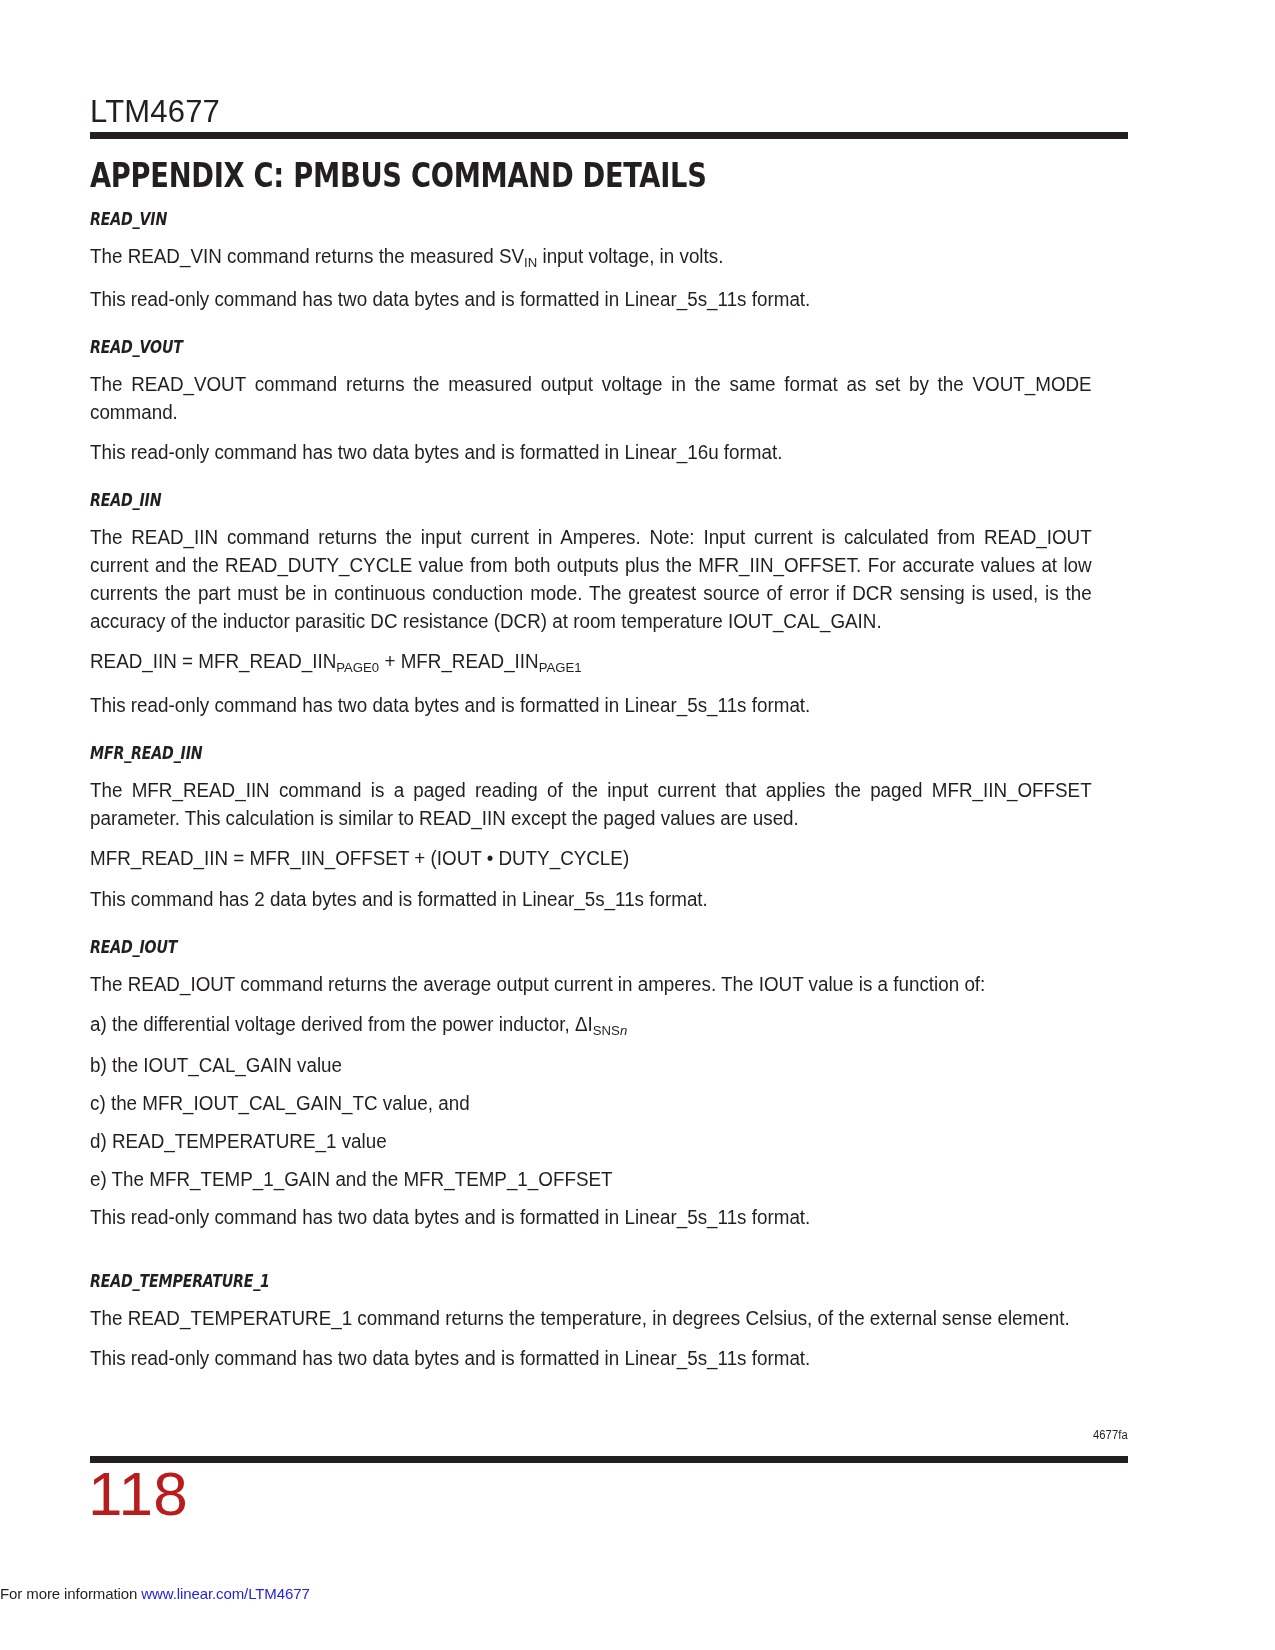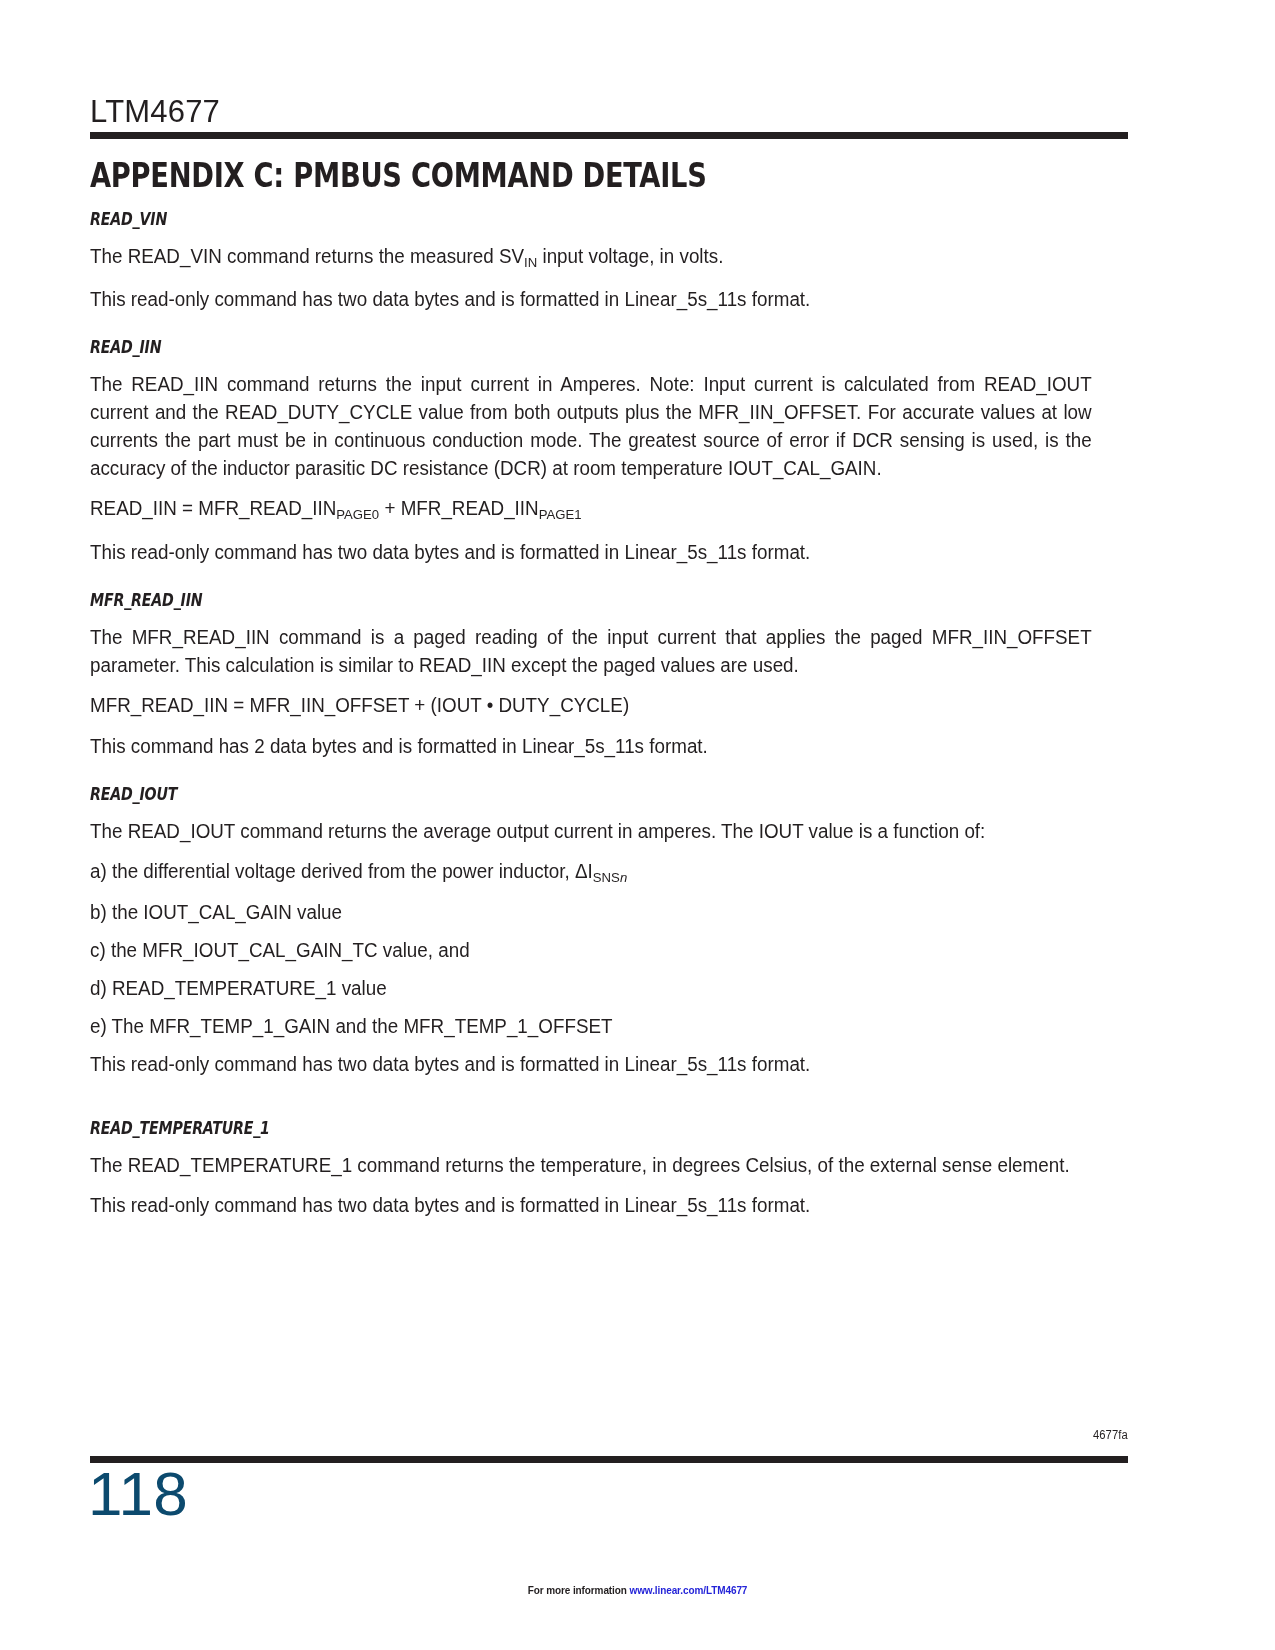--- a/index.html
+++ b/index.html
@@ -125,33 +125,31 @@
     height: 7px;
     background: #231f20;
   }
   .page-number {
     position: absolute;
     left: 88px;
     top: 1459px;
     font-size: 62px;
     font-weight: 400;
     line-height: 1;
-    color: #0c4a6e;
+    color: #b91c1c;
     letter-spacing: 0.5px;
   }
   .more-info {
     position: absolute;
     left: 0;
     top: 1581px;
     width: 1275px;
-    text-align: center;
-    font-size: 10px;
+    font-size: 15px;
     color: #231f20;
     letter-spacing: -0.1px;
-    font-weight: bold;
   }
   .more-info .url {
     color: #2424d8;
     text-decoration: none;
   }
 </style>
 </head>
 <body>
 
 <div class="page">
@@ -164,20 +162,25 @@
   <div class="appendix-title">APPENDIX C: PMBUS COMMAND DETAILS</div>
 
   <div class="content">
 
     <div class="sec-block">
       <div class="sec-heading">READ_VIN</div>
       <p class="para"><span>The READ_VIN command returns the measured SV</span><sub>IN</sub><span> input voltage, in volts.</span></p>
       <p class="para">This read-only command has two data bytes and is formatted in Linear_5s_11s format.</p>
     </div>
 
+    <div class="sec-block">
+      <div class="sec-heading">READ_VOUT</div>
+      <p class="para justify">The READ_VOUT command returns the measured output voltage in the same format as set by the VOUT_MODE command.</p>
+      <p class="para">This read-only command has two data bytes and is formatted in Linear_16u format.</p>
+    </div>
 
     <div class="sec-block">
       <div class="sec-heading">READ_IIN</div>
       <p class="para justify">The READ_IIN command returns the input current in Amperes. Note: Input current is calculated from READ_IOUT current and the READ_DUTY_CYCLE value from both outputs plus the MFR_IIN_OFFSET. For accurate values at low currents the part must be in continuous conduction mode. The greatest source of error if DCR sensing is used, is the accuracy of the inductor parasitic DC resistance (DCR) at room temperature IOUT_CAL_GAIN.</p>
       <p class="para formula"><span>READ_IIN = MFR_READ_IIN</span><sub>PAGE0</sub><span> + MFR_READ_IIN</span><sub>PAGE1</sub></p>
       <p class="para">This read-only command has two data bytes and is formatted in Linear_5s_11s format.</p>
     </div>
 
     <div class="sec-block">
       <div class="sec-heading">MFR_READ_IIN</div>

